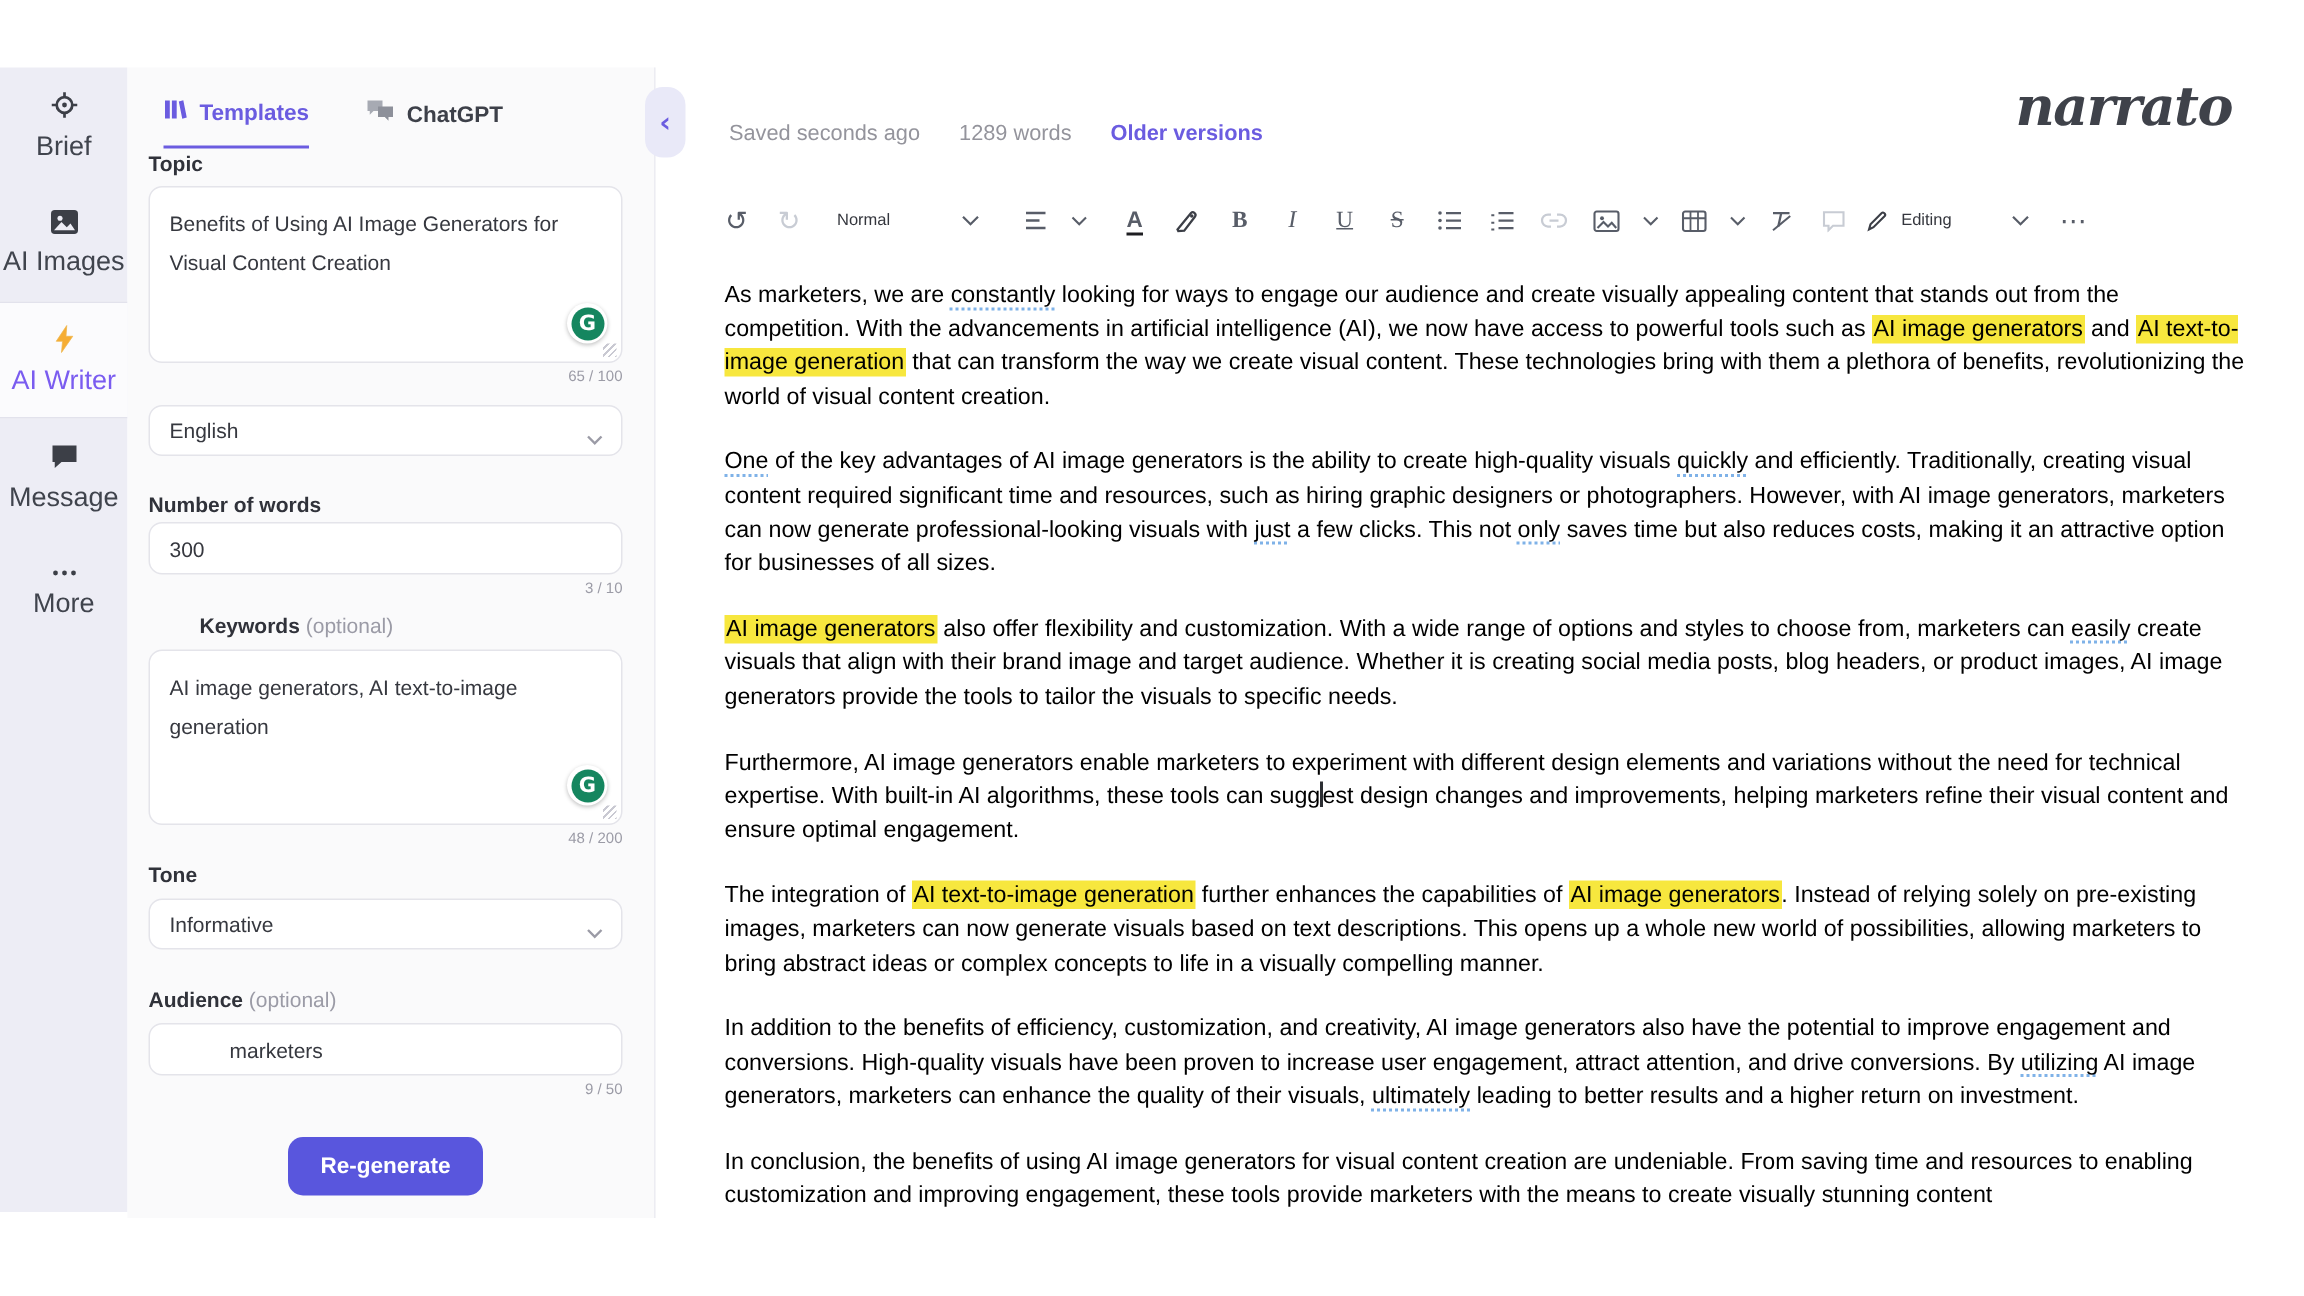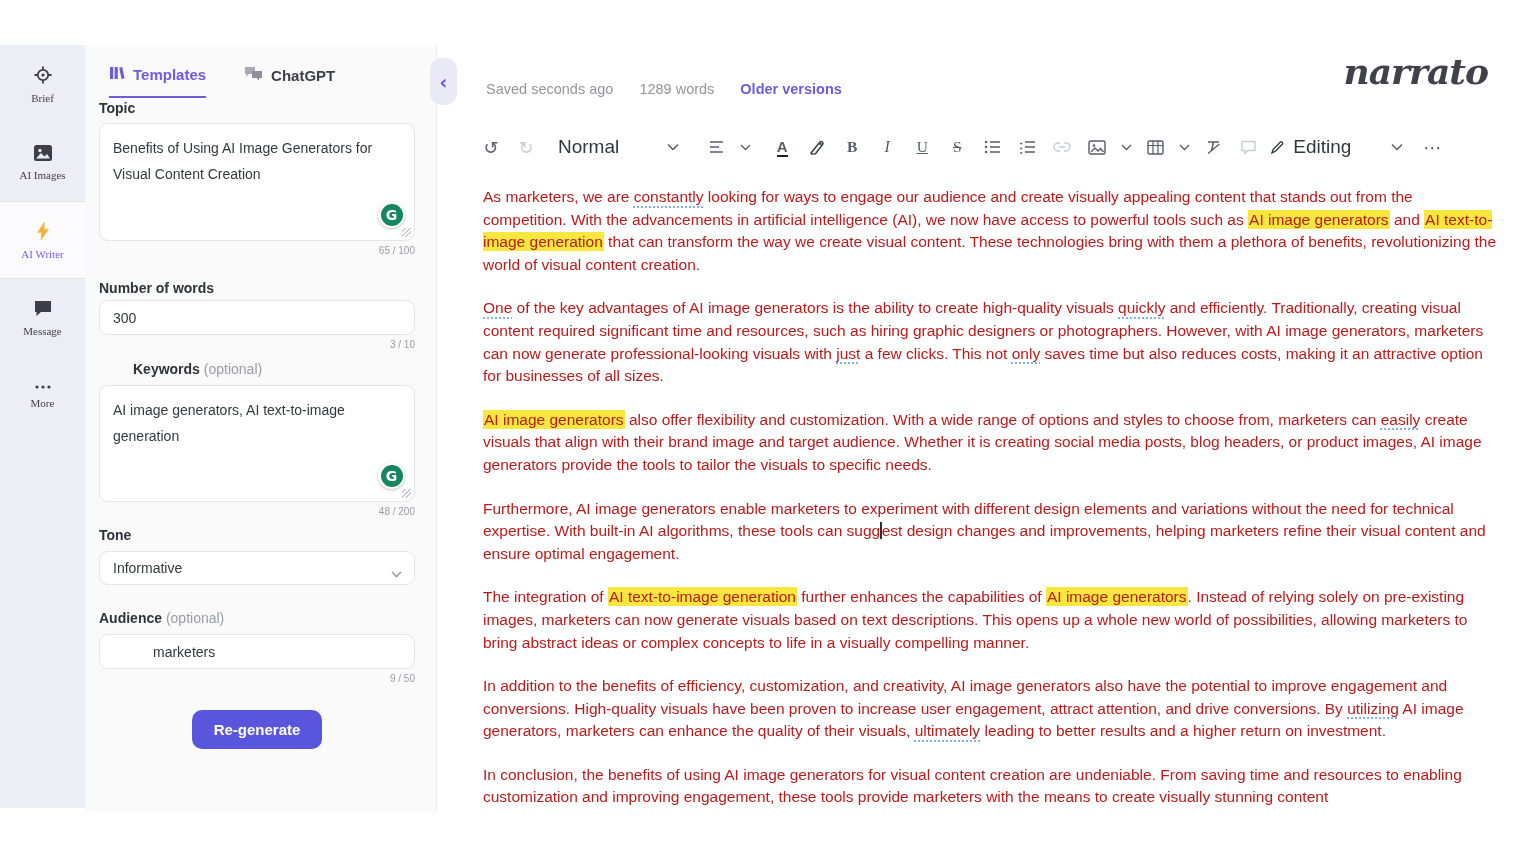--- a/index.html
+++ b/index.html
@@ -3,21 +3,21 @@
 <meta charset="utf-8">
 <style>
   * { margin:0; padding:0; box-sizing:border-box; }
   html,body { background:#fff; }
   body { font-family:"Liberation Sans", sans-serif; }
   .stage { position:relative; width:1536px; height:864px; background:#fff; overflow:hidden; }
 
   
   .rail { position:absolute; left:0; top:45px; width:85px; height:763px; background:#ededf5; }
   .rail-item { width:100%; height:78px; display:flex; flex-direction:column; align-items:center; justify-content:center; gap:7px; cursor:pointer; }
-  .rail-item .lbl { font-size:11px; color:#40444d;font-family:Liberation Serif, serif; }
+  .rail-item .lbl { font-size:18px; color:#40444d; }
   .rail-item.active { background:#fbfbfd; border-top:1px solid #e2e2ec; border-bottom:1px solid #e2e2ec; }
   .rail-item.active .lbl { color:#7a5cf0; }
   .rail-item svg { display:block; }
 
   
   .panel { position:absolute; left:85px; top:45px; width:352px; height:767px; background:#fafafb; border-right:1px solid #ececf2; padding:14px 21px 0 14px; }
   .tabs { display:flex; align-items:center; gap:38px; padding-left:10px; }
   .tab { display:flex; align-items:center; gap:8px; font-size:15px; padding:6px 0 12px 0; cursor:pointer; }
   .tab .t-lbl { color:#3d4049; font-weight:700; }
   .tab.active { border-bottom:2px solid #6b5ce0;justify-content:flex-end; }
@@ -47,24 +47,24 @@
 
   .toolbar { position:absolute; left:18px; top:131px; display:flex; align-items:center; height:32px; }
   .tb { display:flex; align-items:center; justify-content:center; min-width:26px; height:28px; margin-right:9px; color:#585d68; cursor:pointer; font-family:"DejaVu Sans",sans-serif; }
   .tb.disabled { color:#c8ccd4; cursor:default; }
   .tb.glyph { font-size:18px; }
   .tb .letter { font-size:15.5px; font-weight:700; font-family:"Liberation Serif",serif; }
   .tb .italic { font-style:italic; font-weight:400; font-size:16px; }
   .tb .under { text-decoration:underline; font-weight:400; }
   .tb .strike { text-decoration:line-through; font-weight:400; }
   .tb .a-color { font-size:15px; font-weight:700; font-family:"Liberation Sans",sans-serif; border-bottom:2.5px solid #1e1e22; line-height:17px; }
-  .tb-text { font-size:19px; color:#34363d; margin:12px 2px; font-family:"Liberation Sans",sans-serif; }
+  .tb-text { font-size:11px; color:#34363d; margin:12px 2px; font-family:"Liberation Sans",sans-serif; }
   .gap-s { width:8px; } .gap-m { width:22px; } .gap-l { width:30px; }
 
-  .doc { position:absolute; left:23px; top:186px; width:1016px; font-size:15.5px; line-height:22.6px; color:#b91c1c; cursor:text; }
+  .doc { position:absolute; left:23px; top:186px; width:1016px; font-size:15.5px; line-height:22.6px; color:#000000; cursor:text; }
   .doc p { margin-bottom:21px; }
   .hl { background:#f7e73e; padding:1px 1px; }
   .sug { text-decoration:underline dotted 1.6px #7fb2e8; text-underline-offset:4px; }
   .caret { display:inline-block; width:1.5px; height:17px; background:#2c2e33; vertical-align:-3px; }
 </style>
 </head>
 <body>
 
 <div class="stage">
 
@@ -141,20 +141,26 @@
     <div class="field-label" style="margin-top:2px;">Topic</div>
     <div class="box" style="height:118px; margin-top:7px;">
       <textarea class="inp" style="height: 92px;">Benefits of Using AI Image Generators for Visual Content Creation</textarea>
       <div class="gram">
           <span class="g-in">G</span>
         </div>
       <div class="rsz"></div>
     </div>
     <div class="counter">65 / 100</div>
 
+    <div class="select" style="margin-top:13px;">
+      <span>English</span>
+      <span class="chev"><svg width="11" height="7" viewBox="0 0 11 7">
+            <path d="M1 1l4.5 4.5L10 1" fill="none" stroke="#9b9ba6" stroke-width="1.6"></path>
+          </svg></span>
+    </div>
 
     <div class="field-label" style="margin-top:24px;">Number of words</div>
     <div class="box" style="margin-top:4px;">
       <input class="inp" value="300" style="">
     </div>
     <div class="counter">3 / 10</div>
 
     <div class="field-label" style="margin-top:11px;margin-left:34px;">
       <span>Keywords</span>
       <span class="opt">(optional)</span>

